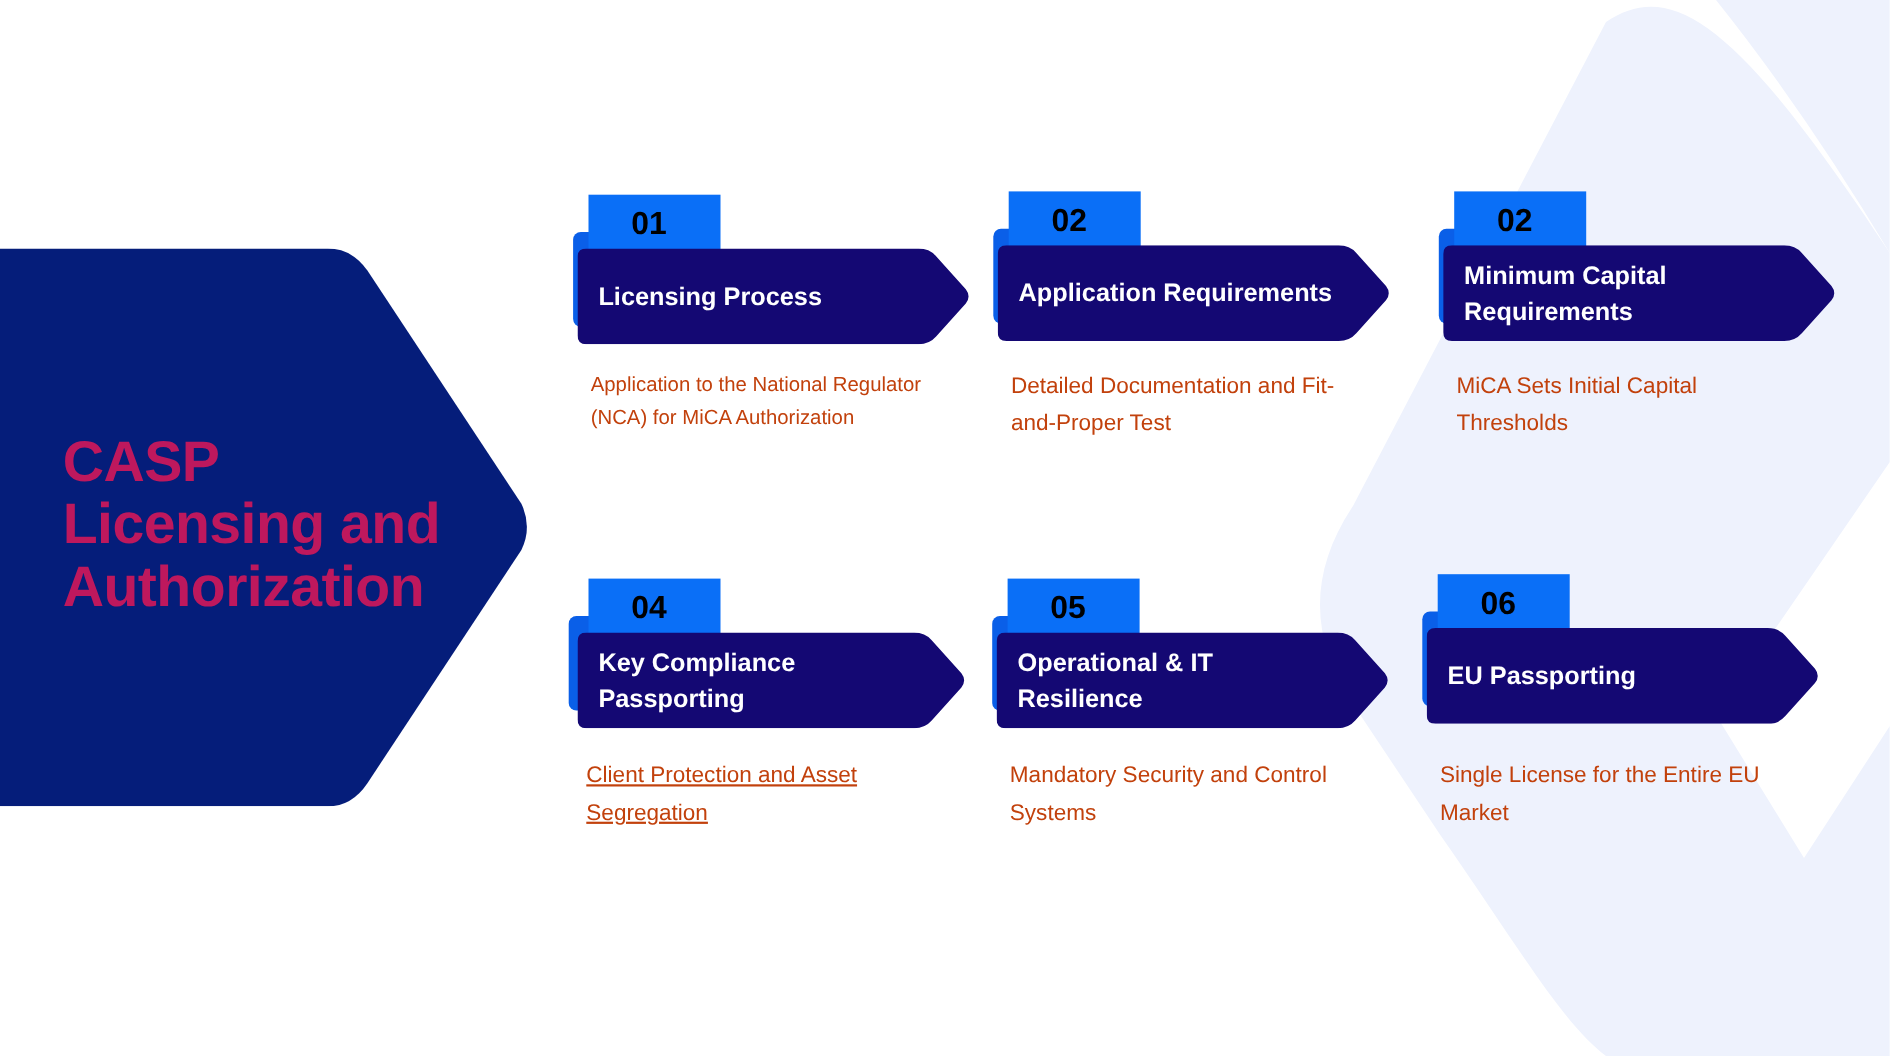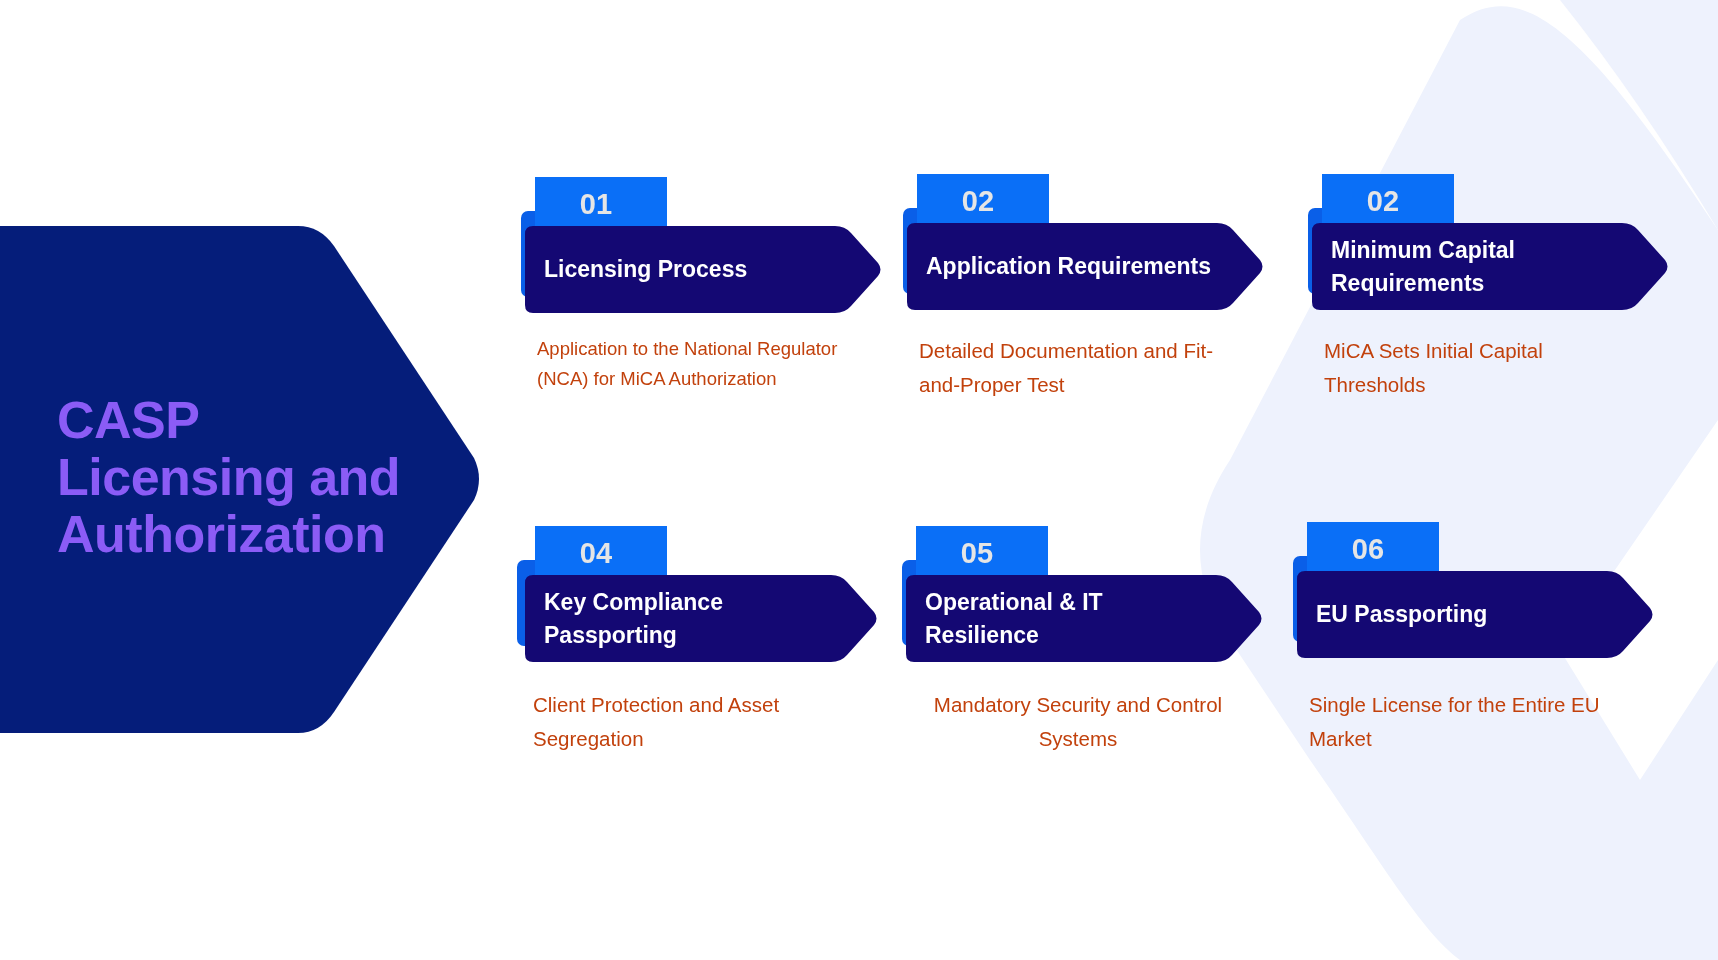--- a/index.html
+++ b/index.html
@@ -6,31 +6,31 @@
   body {
     width: 1718px; height: 960px; position: relative; overflow: hidden;
     background: #ffffff;
     font-family: "Liberation Sans", "DejaVu Sans", sans-serif;
   }
   .bg-chevron { position: absolute; left: 0; top: 0; width: 1718px; height: 960px; pointer-events: none; }
   .hero { position: absolute; left: 0; top: 226px; width: 485px; height: 507px; }
   .hero svg { position: absolute; left: 0; top: 0; }
   .hero-title {
     position: absolute; left: 57px; top: 166px; width: 400px;
-    color: #8b5cf6; font-weight: 700; font-size: 52px; line-height: 57px;
+    color: #be185d; font-weight: 700; font-size: 52px; line-height: 57px;
     letter-spacing: -0.5px;
   }
   .card { position: absolute; width: 362px; }
   .card .back {
     position: absolute; left: 0; top: 34px; width: 60px; height: 86px;
     background: #0a5fe8; border-radius: 7px;
   }
   .card .tab {
-    position: absolute; left: 14px; top: 0; width: 132px; height: 52px;
-    background: #0a6ff7; color: #e5e5e5; font-weight: 700; font-size: 29px;
+    position: absolute; left: 14px; top: 0; width: 120px; height: 52px;
+    background: #0a6ff7; color: #000000; font-weight: 700; font-size: 29px;
     text-align: center; line-height: 54px;
   }
   .card .tab span { display: inline-block; margin-left: -10px; }
   .card .body { position: absolute; left: 4px; top: 49px; width: 358px; height: 87px; }
   .card .body svg { position: absolute; left: 0; top: 0; }
   .card .label {
     position: absolute; left: 19px; top: 0; height: 87px; width: 290px;
     display: flex; align-items: center; color: #ffffff; font-weight: 700;
     font-size: 23px; line-height: 33px;
   }
@@ -98,33 +98,33 @@
 
 <div class="card" style="left:517px; top:526px;">
   <div class="back"></div>
   <div class="tab" style="left:18px;"><span>04</span></div>
   <div class="body" style="left:8px; width:354px;">
     <svg width="354" height="87" viewBox="0 0 354 87">
         <path d="M8 0 L306 0 Q316 0 322 7 L349 37 Q354 43.5 349 50 L322 80 Q316 87 306 87 L8 87 Q0 87 0 79 L0 8 Q0 0 8 0 Z" fill="#140873"></path>
       </svg>
     <div class="label">Key Compliance Passporting</div>
   </div>
-  <div class="desc" style="top:162px;">Client Protection and Asset Segregation</div>
+  <div class="desc" style="top:162px;text-decoration:underline;">Client Protection and Asset Segregation</div>
 </div>
 
 <div class="card" style="left:902px; top:526px;">
   <div class="back"></div>
   <div class="tab" style="left:14px;"><span>05</span></div>
   <div class="body">
     <svg width="358" height="87" viewBox="0 0 358 87">
         <path d="M8 0 L310 0 Q320 0 326 7 L353 37 Q358 43.5 353 50 L326 80 Q320 87 310 87 L8 87 Q0 87 0 79 L0 8 Q0 0 8 0 Z" fill="#140873"></path>
       </svg>
     <div class="label">Operational &amp; IT Resilience</div>
   </div>
-  <div class="desc" style="top:162px;text-align:center;">Mandatory Security and Control Systems</div>
+  <div class="desc" style="top:162px;">Mandatory Security and Control Systems</div>
 </div>
 
 <div class="card" style="left:1293px; top:522px;">
   <div class="back"></div>
   <div class="tab" style="left:14px;"><span>06</span></div>
   <div class="body">
     <svg width="358" height="87" viewBox="0 0 358 87">
         <path d="M8 0 L310 0 Q320 0 326 7 L353 37 Q358 43.5 353 50 L326 80 Q320 87 310 87 L8 87 Q0 87 0 79 L0 8 Q0 0 8 0 Z" fill="#140873"></path>
       </svg>
     <div class="label">EU Passporting</div>

